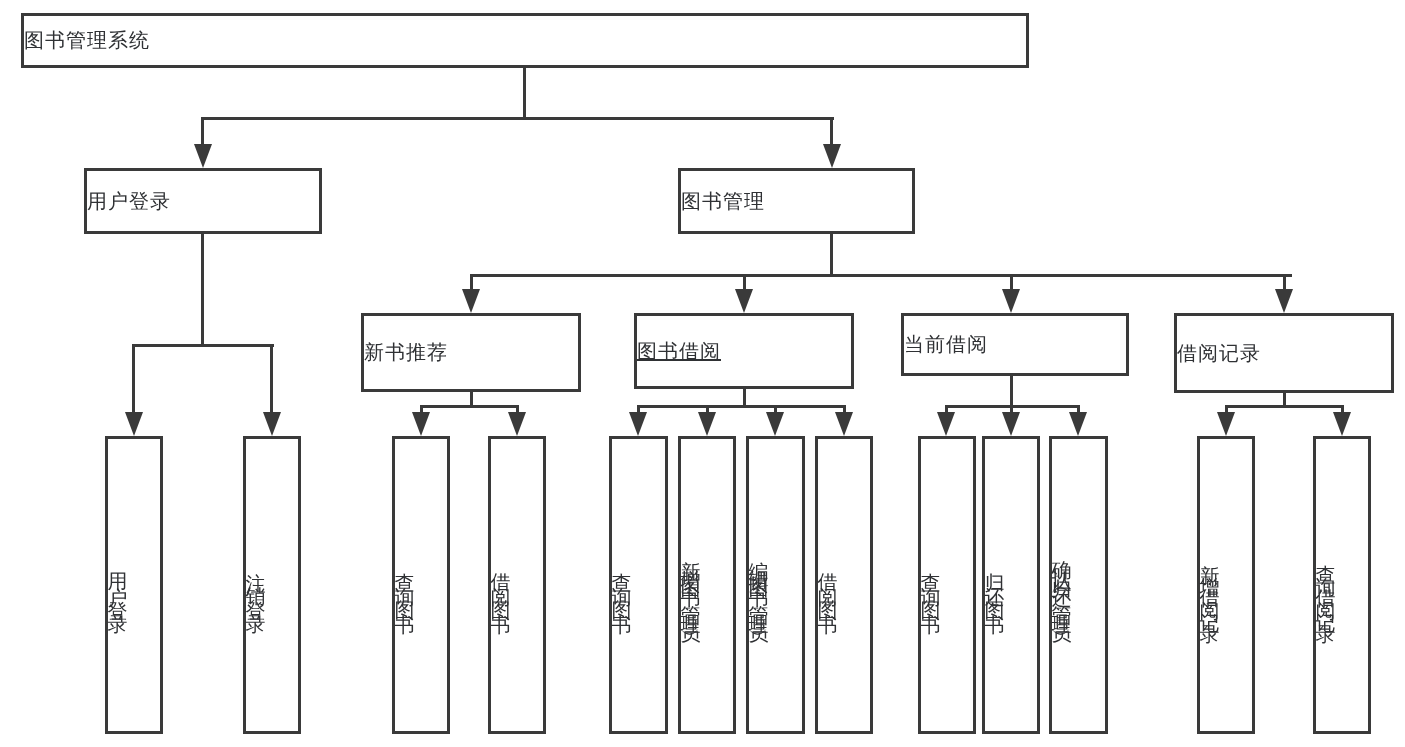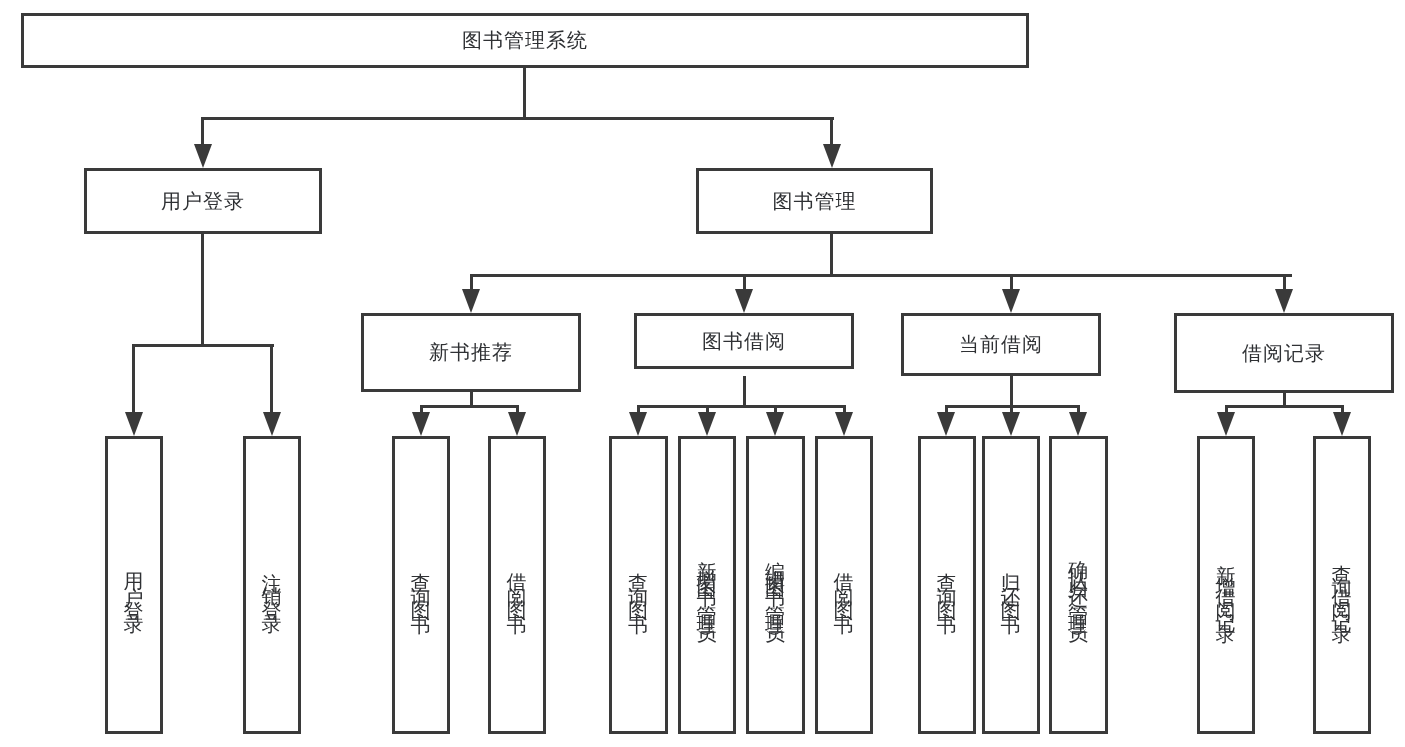--- a/index.html
+++ b/index.html
@@ -16,21 +16,20 @@
     overflow:hidden;
     font-family:"Liberation Sans","DejaVu Sans",sans-serif;
   }
   .box{
     position:absolute;
     box-sizing:border-box;
     border:3px solid var(--line);
     background:#fff;
     display:flex;
     align-items:center;
-    justify-content:center;
     color:var(--text);
     font-size:20px;
     letter-spacing:1px;
     z-index:2;
   }
   .box.v .lbl{
     writing-mode:vertical-rl;
     text-orientation:mixed;
     letter-spacing:14px;
     line-height:1;
@@ -66,21 +65,21 @@
   <div class="vl" style="left:523px;top:68px;height:52px;"></div>
   <div class="hl" style="left:201px;top:117px;width:633px;"></div>
   <div class="vl" style="left:201px;top:117px;height:30px;"></div>
   <div class="vl" style="left:830px;top:117px;height:30px;"></div>
   <div class="ah" style="left:194px;top:144px;"></div>
   <div class="ah" style="left:823px;top:144px;"></div>
 
   <div class="box h" style="left:84px;top:168px;width:238px;height:66px;">
     <span class="lbl">用户登录</span>
   </div>
-  <div class="box h" style="left:696px;top:168px;width:237px;height:66px;">
+  <div class="box h" style="left:678px;top:168px;width:237px;height:66px;">
     <span class="lbl">图书管理</span>
   </div>
 
   <div class="vl" style="left:201px;top:234px;height:113px;"></div>
   <div class="hl" style="left:133px;top:344px;width:141px;"></div>
   <div class="vl" style="left:132px;top:344px;height:72px;"></div>
   <div class="vl" style="left:270px;top:344px;height:72px;"></div>
   <div class="ah" style="left:125px;top:412px;"></div>
   <div class="ah" style="left:263px;top:412px;"></div>
 
@@ -91,24 +90,24 @@
   <div class="vl" style="left:1010px;top:274px;height:18px;"></div>
   <div class="vl" style="left:1283px;top:274px;height:18px;"></div>
   <div class="ah" style="left:462px;top:289px;"></div>
   <div class="ah" style="left:735px;top:289px;"></div>
   <div class="ah" style="left:1002px;top:289px;"></div>
   <div class="ah" style="left:1275px;top:289px;"></div>
 
   <div class="box h" style="left:361px;top:313px;width:220px;height:79px;">
     <span class="lbl">新书推荐</span>
   </div>
-  <div class="box h" style="left:634px;top:313px;width:220px;height:56px;">
+  <div class="box h" style="left:634px;top:313px;width:220px;height:76px;text-decoration:underline;">
     <span class="lbl">图书借阅</span>
   </div>
-  <div class="box h" style="left:901px;top:313px;width:200px;height:63px;">
+  <div class="box h" style="left:901px;top:313px;width:228px;height:63px;">
     <span class="lbl">当前借阅</span>
   </div>
   <div class="box h" style="left:1174px;top:313px;width:220px;height:80px;">
     <span class="lbl">借阅记录</span>
   </div>
 
   <div class="vl" style="left:470px;top:376px;height:32px;"></div>
   <div class="hl" style="left:420px;top:405px;width:98px;"></div>
   <div class="vl" style="left:420px;top:405px;height:12px;"></div>
   <div class="vl" style="left:516px;top:405px;height:12px;"></div>

